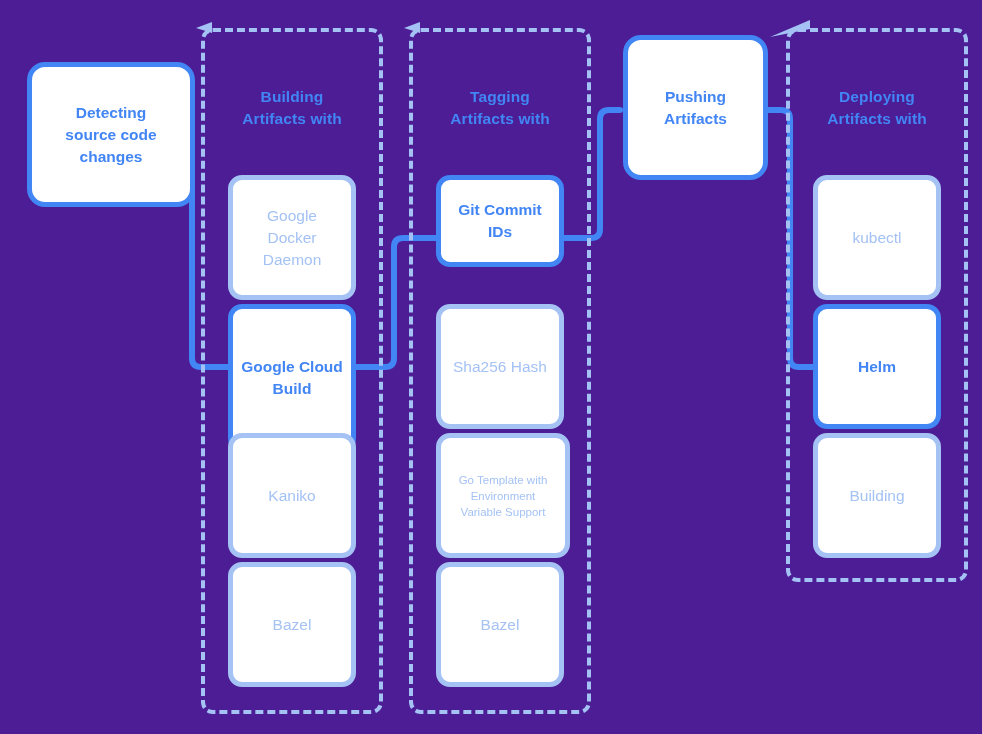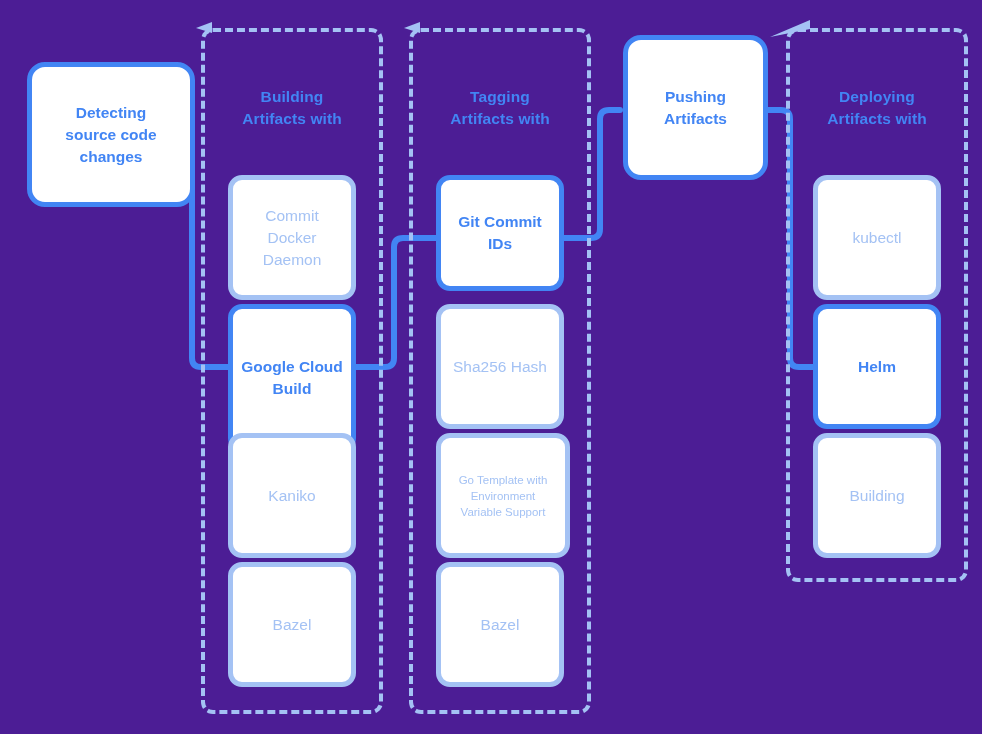--- a/index.html
+++ b/index.html
@@ -102,42 +102,42 @@
   </svg>
 
   <div class="group" style="left:201px; top:28px; width:182px; height:686px;"></div>
   <svg class="grp-arrow" style="position:absolute; left:196px; top:20px; width:26px; height:18px;" viewBox="0 0 26 18" xmlns="http://www.w3.org/2000/svg">
     <polygon points="0,8 16,2 16,13" fill="#a4c2f4"></polygon>
   </svg>
   <div class="group-title" style="left:201px; top:86px; width:182px;">Building
 Artifacts with</div>
 
   <div class="node" style="left:228px; top:175px; width:128px; height:125px;">
-    <span class="lbl">Commit Docker
+    <span class="lbl">Google Docker
 Daemon</span>
   </div>
   <div class="node active" style="left:228px; top:304px; width:128px; height:148px;">
     <span class="lbl">Google Cloud
 Build</span>
   </div>
   <div class="node" style="left:228px; top:433px; width:128px; height:125px;">
     <span class="lbl">Kaniko</span>
   </div>
   <div class="node" style="left:228px; top:562px; width:128px; height:125px;">
     <span class="lbl">Bazel</span>
   </div>
 
   <div class="group" style="left:409px; top:28px; width:182px; height:686px;"></div>
   <svg class="grp-arrow" style="position:absolute; left:404px; top:20px; width:26px; height:18px;" viewBox="0 0 26 18" xmlns="http://www.w3.org/2000/svg">
     <polygon points="0,8 16,2 16,13" fill="#a4c2f4"></polygon>
   </svg>
   <div class="group-title" style="left:409px; top:86px; width:182px;">Tagging
 Artifacts with</div>
 
-  <div class="node active" style="left:436px; top:175px; width:128px; height:116px;">
+  <div class="node active" style="left:436px; top:175px; width:128px; height:92px;">
     <span class="lbl">Git Commit
 IDs</span>
   </div>
   <div class="node" style="left:436px; top:304px; width:128px; height:125px;">
     <span class="lbl">Sha256 Hash</span>
   </div>
   <div class="node small" style="left:436px; top:433px; width:134px; height:125px;">
     <span class="lbl">Go Template with
 Environment
 Variable Support</span>

